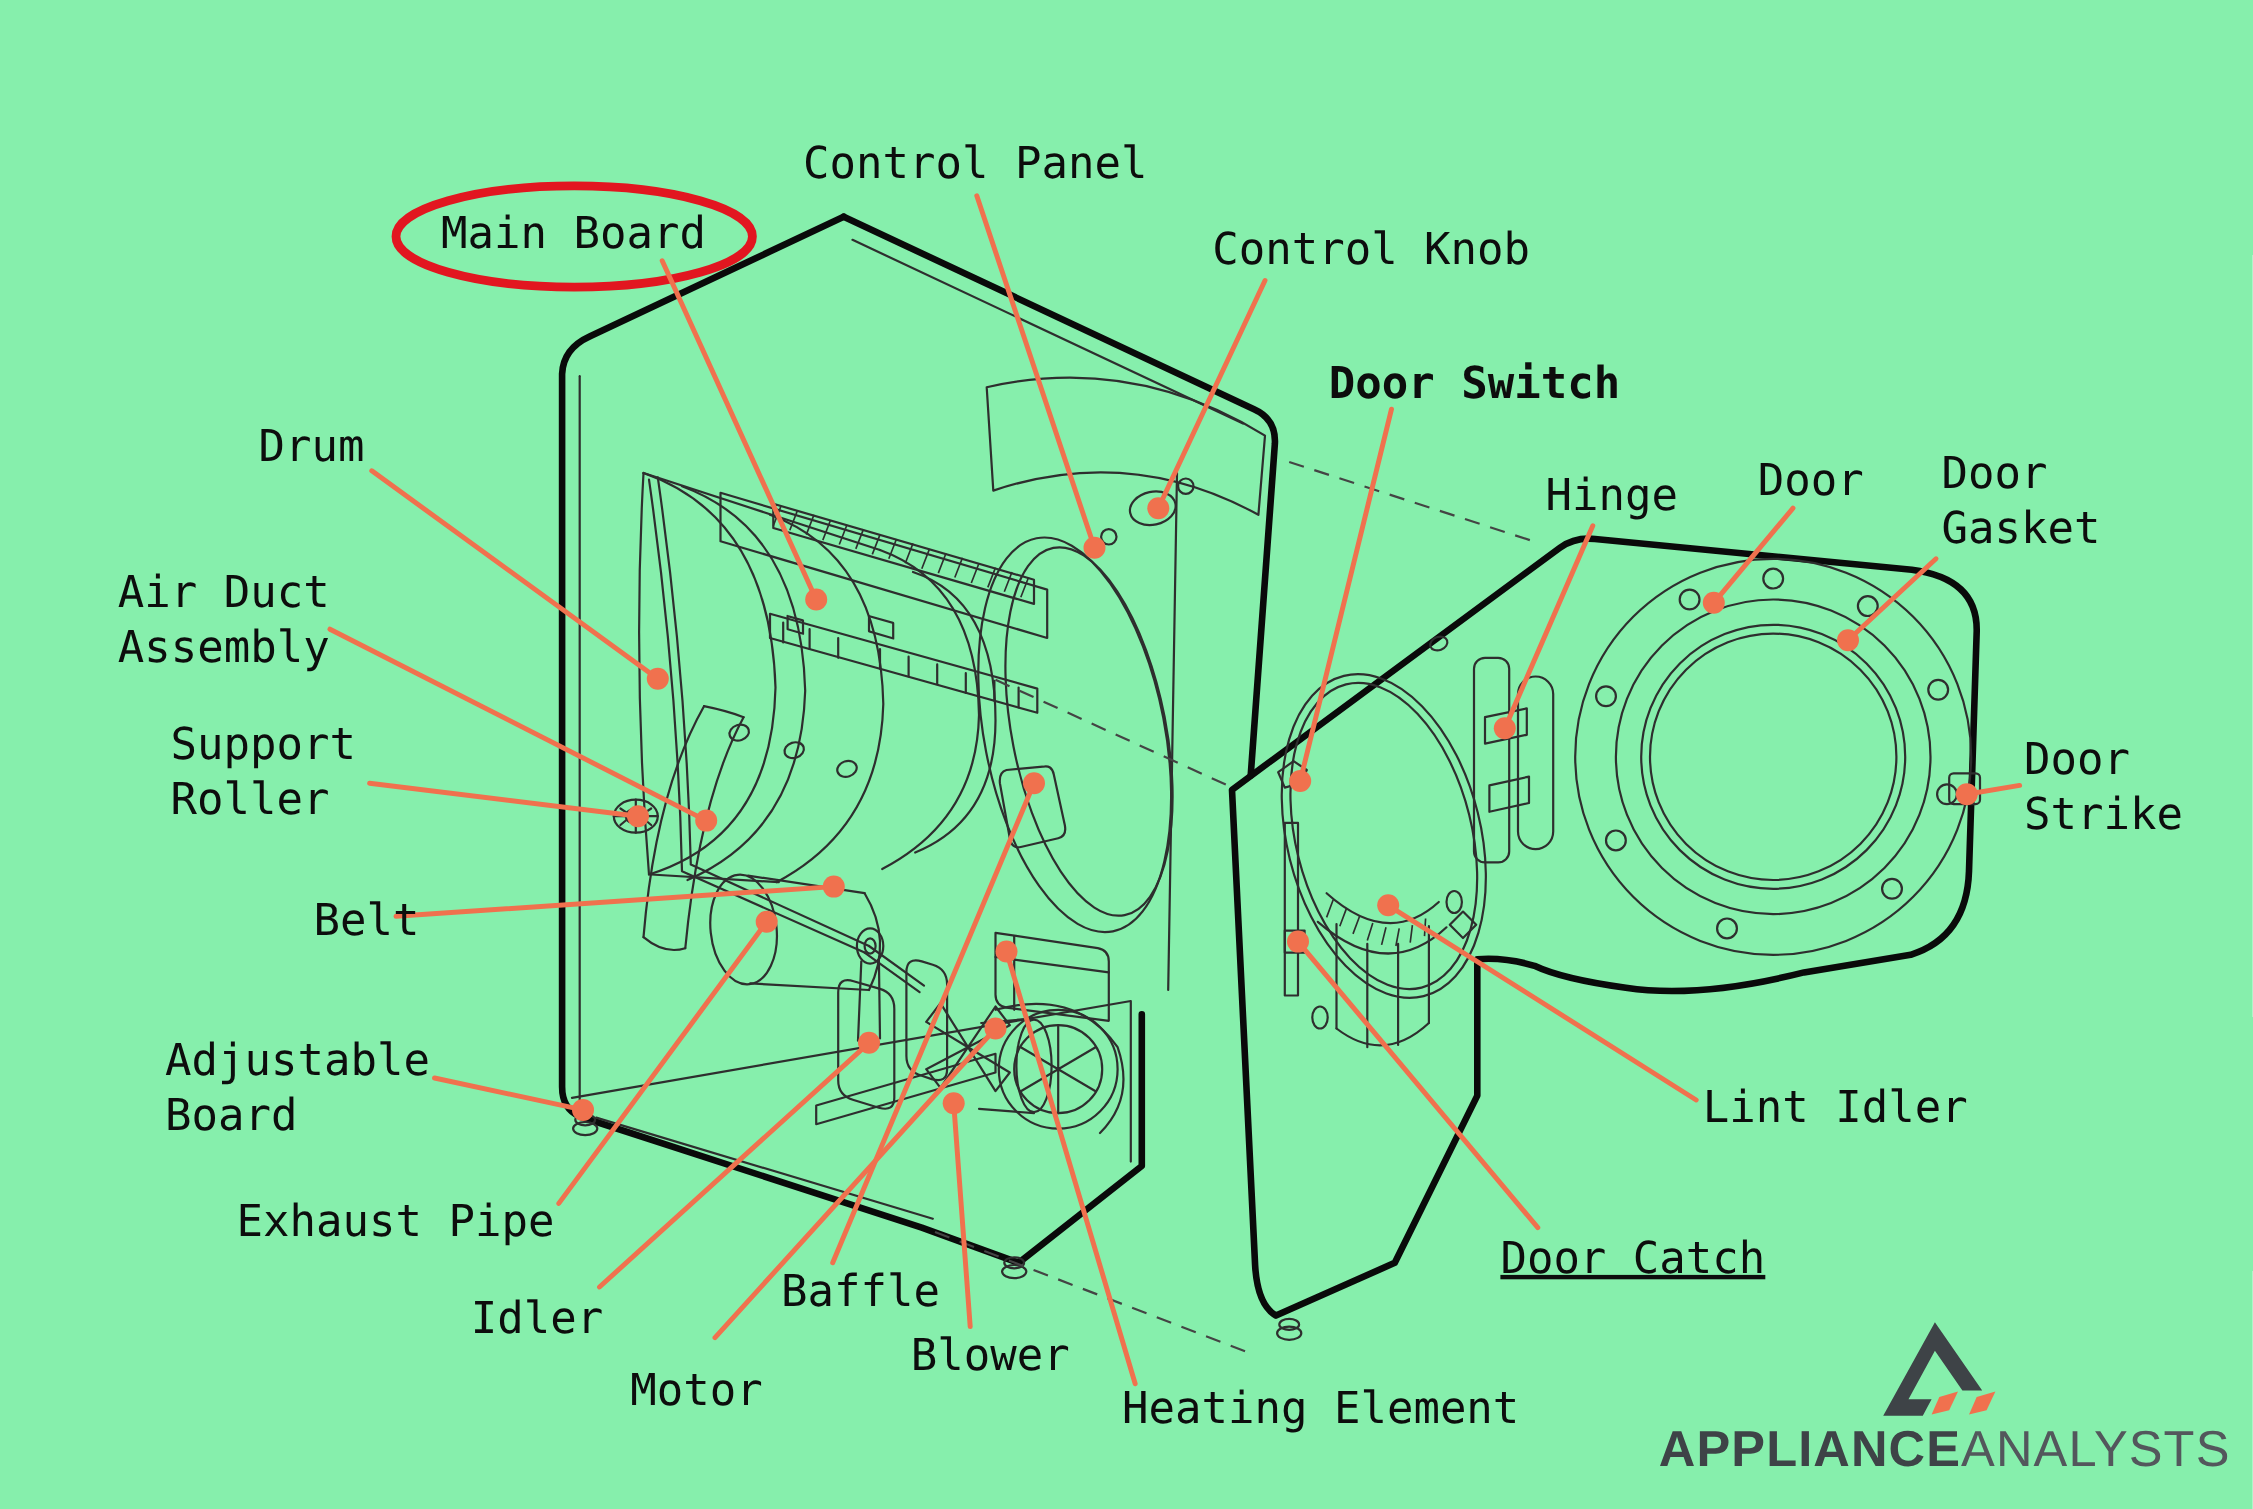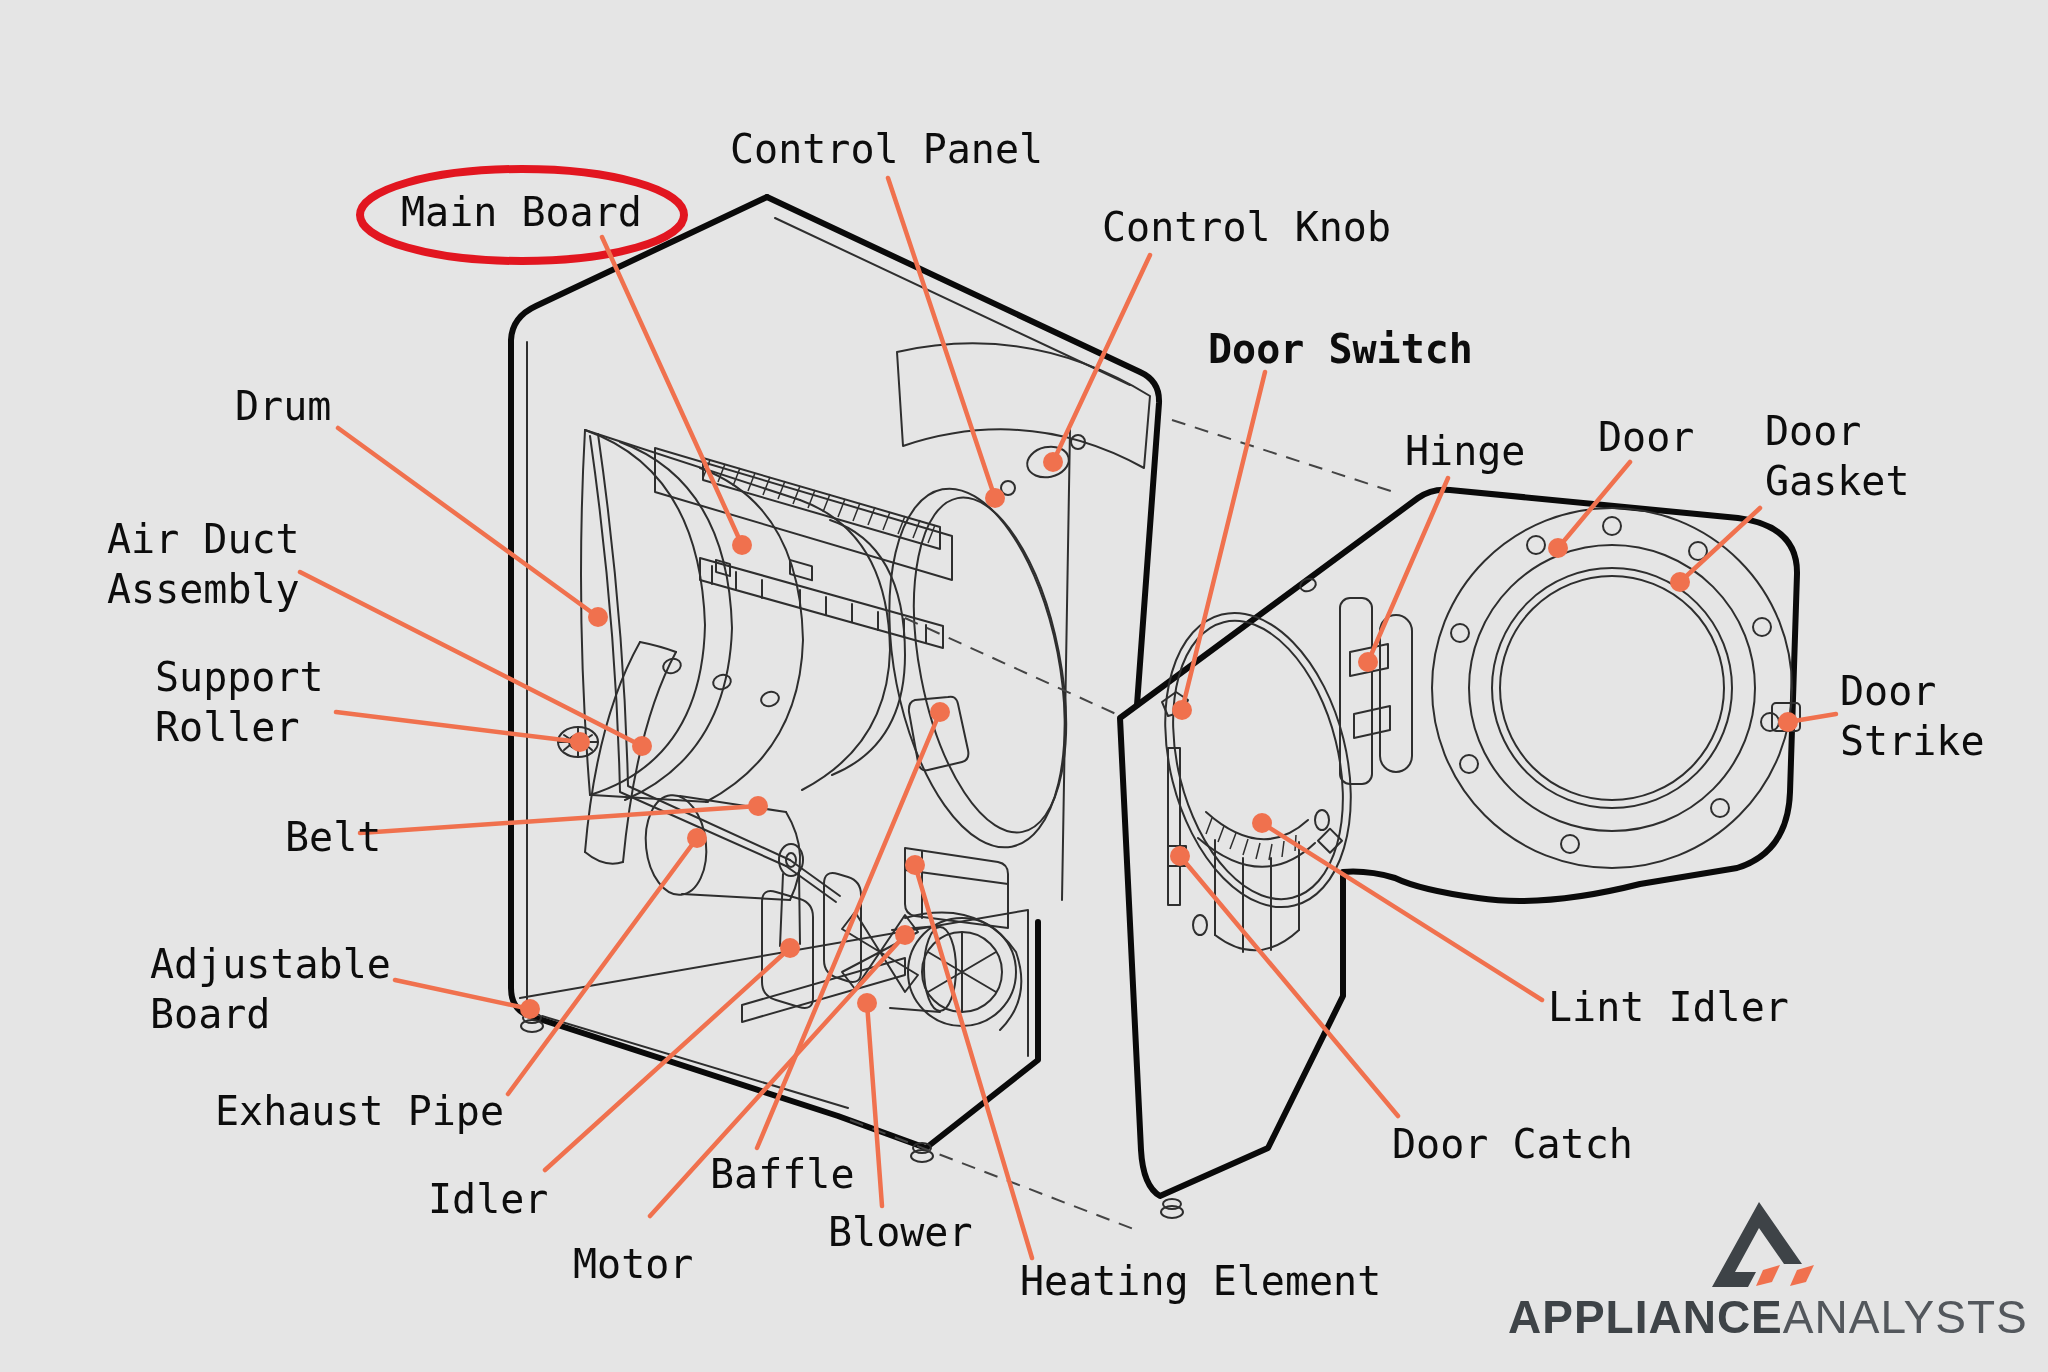--- a/index.html
+++ b/index.html
@@ -1,19 +1,19 @@
 <!DOCTYPE html>
 <html><head>
 <meta charset="utf-8">
 <style>
   html,body{margin:0;padding:0;background:#ffffff;}
   .page{
     position:relative;
     width:2048px;height:1372px;
-    background:#e5e5e5;
+    background:#86efac;
     overflow:hidden;
     font-family:"DejaVu Sans Mono", monospace;
   }
   .page svg.art{position:absolute;left:0;top:0;}
   #annot-svg{position:absolute;left:0;top:0;z-index:3;}
   #labels{position:absolute;left:0;top:0;width:100%;height:100%;z-index:4;}
   .label{
     position:absolute;
     white-space:pre;
     font-size:40px;
@@ -284,21 +284,21 @@
       <div class="label" style="left: 285px; top: 812px;">Belt</div>
       <div class="label" style="left: 150px; top: 939px;">Adjustable
 Board</div>
       <div class="label" style="left: 215px; top: 1086px;">Exhaust Pipe</div>
       <div class="label" style="left: 428px; top: 1174px; text-align: center;">Idler</div>
       <div class="label" style="left: 573px; top: 1239px;">Motor</div>
       <div class="label" style="left: 710px; top: 1149px;">Baffle</div>
       <div class="label" style="left: 828px; top: 1207px;">Blower</div>
       <div class="label" style="left: 1020px; top: 1256px;">Heating Element</div>
       <div class="label" style="left: 1548px; top: 982px;">Lint Idler</div>
-      <div class="label" style="left: 1392px; top: 1119px;">Door Catch</div>
+      <div class="label" style="left: 1364px; top: 1119px; text-decoration: underline;">Door Catch</div>
     </div>
 
   <svg class="art" width="2048" height="1372" viewBox="0 0 2048 1372" style="z-index:4">
     <g>
       <path d="M1712,1287 L1759,1202 L1802,1264 L1784,1264 L1759,1228 L1735,1272 L1756,1272 L1748,1287 Z" fill="#3e4347"></path>
       <path d="M1763,1270 L1780,1265 L1772,1282 L1756,1286 Z" fill="#f0714e"></path>
       <path d="M1797,1270 L1814,1265 L1806,1282 L1790,1286 Z" fill="#f0714e"></path>
     </g>
   </svg>
   <div class="logo"><span class="bold">APPLIANCE</span><span class="light">ANALYSTS</span></div>

